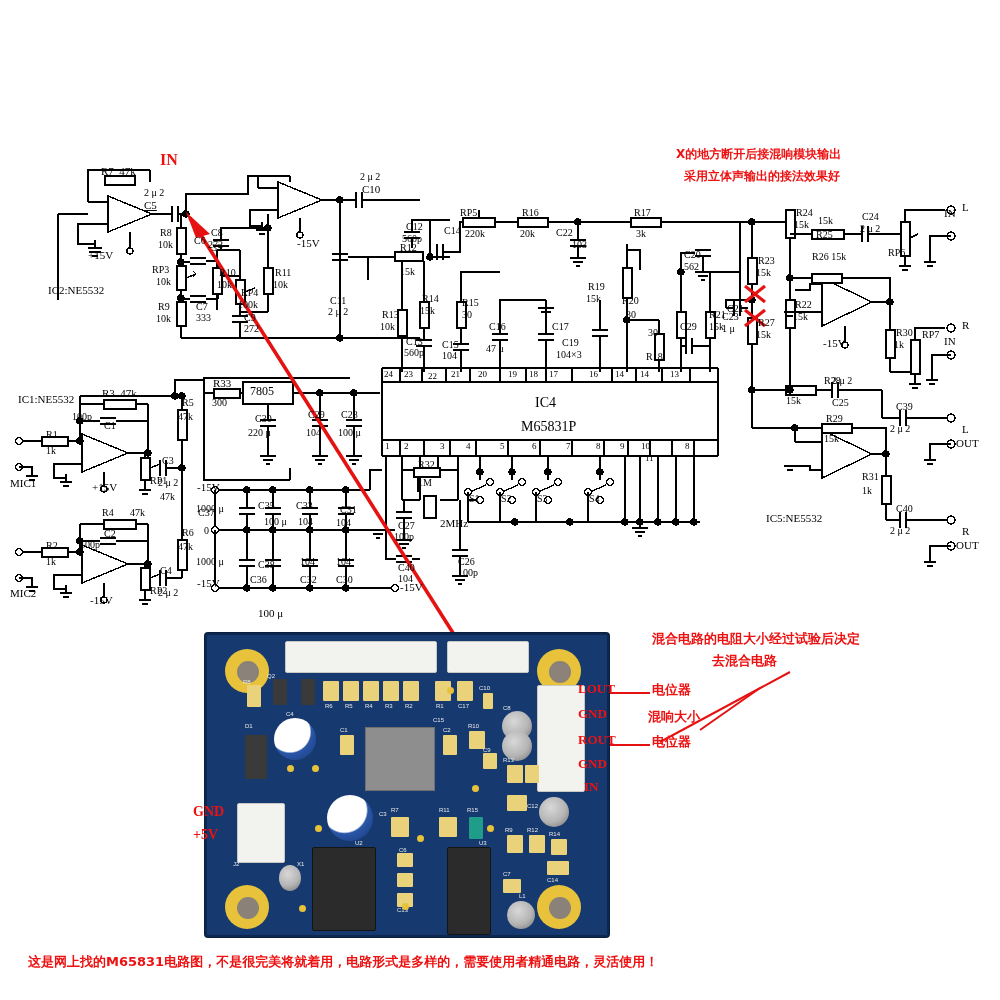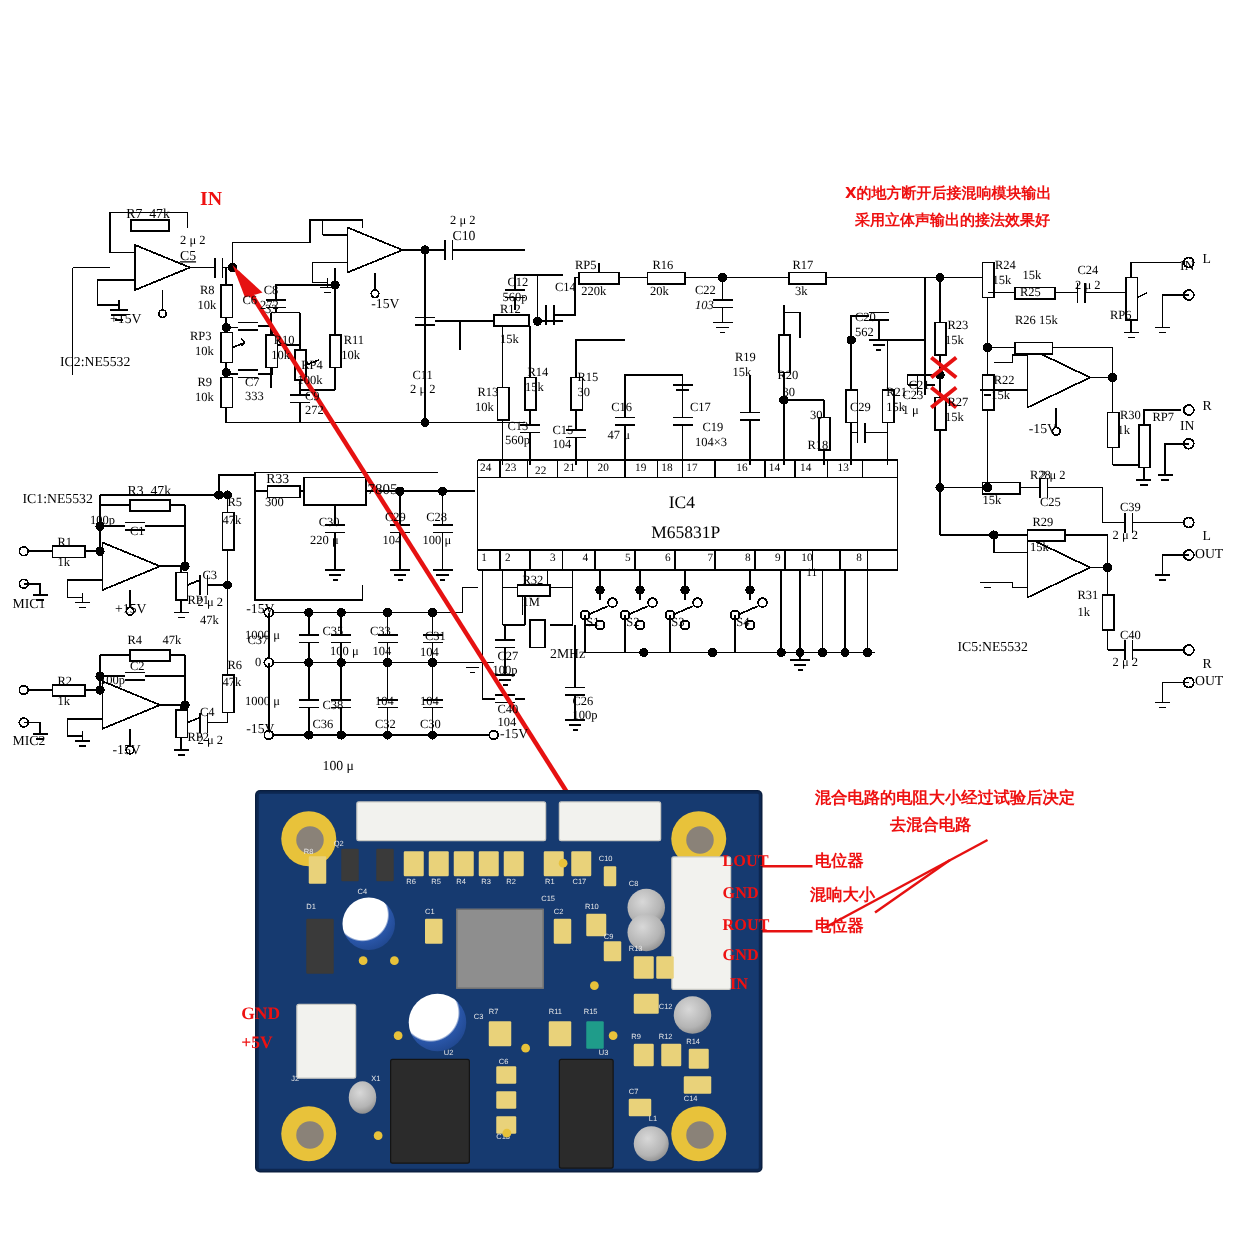--- a/index.html
+++ b/index.html
@@ -701,21 +701,21 @@
 <div class="lbl t10" style="left:404px;top:348px;">560p</div>
 <div class="lbl t10" style="left:462px;top:298px;">R15</div>
 <div class="lbl t10" style="left:462px;top:310px;">30</div>
 <div class="lbl t10" style="left:442px;top:340px;">C15</div>
 <div class="lbl t10" style="left:442px;top:351px;">104</div>
 <div class="lbl t10" style="left:460px;top:208px;">RP5</div>
 <div class="lbl t10" style="left:465px;top:229px;">220k</div>
 <div class="lbl t10" style="left:522px;top:208px;">R16</div>
 <div class="lbl t10" style="left:520px;top:229px;">20k</div>
 <div class="lbl t10" style="left:556px;top:228px;">C22</div>
-<div class="lbl t10" style="left:556px;top:240px;font-style:italic;">103</div>
+<div class="lbl t10" style="left:572px;top:240px;">103</div>
 <div class="lbl t10" style="left:634px;top:208px;">R17</div>
 <div class="lbl t10" style="left:636px;top:229px;">3k</div>
 <div class="lbl t10" style="left:489px;top:322px;">C16</div>
 <div class="lbl t10" style="left:486px;top:344px;">47 μ</div>
 <div class="lbl t10" style="left:552px;top:322px;">C17</div>
 <div class="lbl t10" style="left:562px;top:338px;">C19</div>
 <div class="lbl t10" style="left:556px;top:350px;">104×3</div>
 <div class="lbl t10" style="left:588px;top:282px;">R19</div>
 <div class="lbl t10" style="left:586px;top:294px;">15k</div>
 <div class="lbl t10" style="left:622px;top:296px;">R20</div>
@@ -795,21 +795,21 @@
 <div class="lbl t11" style="left:10px;top:588px;">MIC2</div>
 <div class="lbl t10" style="left:182px;top:528px;">R6</div>
 <div class="lbl t10" style="left:178px;top:542px;">47k</div>
 <div class="lbl t10" style="left:150px;top:586px;">RP2</div>
 <div class="lbl t10" style="left:160px;top:566px;">C4</div>
 <div class="lbl t10" style="left:158px;top:588px;">2 μ 2</div>
 <div class="lbl t11" style="left:90px;top:595px;">-15V</div>
 
 <div class="lbl t11" style="left:213px;top:378px;">R33</div>
 <div class="lbl t10" style="left:212px;top:398px;">300</div>
-<div class="lbl t12" style="left:250px;top:385px;margin-left:44px;">7805</div>
+<div class="lbl t12" style="left:250px;top:385px;">7805</div>
 <div class="lbl t10" style="left:255px;top:414px;">C30</div>
 <div class="lbl t10" style="left:248px;top:428px;">220 μ</div>
 <div class="lbl t10" style="left:308px;top:410px;">C29</div>
 <div class="lbl t10" style="left:306px;top:428px;">104</div>
 <div class="lbl t10" style="left:341px;top:410px;">C28</div>
 <div class="lbl t10" style="left:338px;top:428px;">100 μ</div>
 <div class="lbl t11" style="left:197px;top:482px;">-15V</div>
 <div class="lbl t10" style="left:196px;top:504px;">1000 μ</div>
 <div class="lbl t10" style="left:198px;top:508px;">C37</div>
 <div class="lbl t10" style="left:204px;top:526px;">0</div>
@@ -991,14 +991,15 @@
 <div class="lbl t13 redb" style="left:578px;top:757px;">GND</div>
 <div class="lbl t13 redb" style="left:584px;top:780px;">IN</div>
 
 <div class="lbl t13 redb cn" style="left:652px;top:683px;">电位器</div>
 <div class="lbl t13 redb cn" style="left:648px;top:710px;">混响大小</div>
 <div class="lbl t13 redb cn" style="left:652px;top:735px;">电位器</div>
 
 <div class="lbl t13 redb cn" style="left:652px;top:632px;">混合电路的电阻大小经过试验后决定</div>
 <div class="lbl t13 redb cn" style="left:712px;top:654px;">去混合电路</div>
 
+<div class="lbl t13 redb cn" style="left:28px;top:955px;">这是网上找的M65831电路图，不是很完美将就着用，电路形式是多样的，需要使用者精通电路，灵活使用！</div>
 
 </div>
 
 </body></html>

